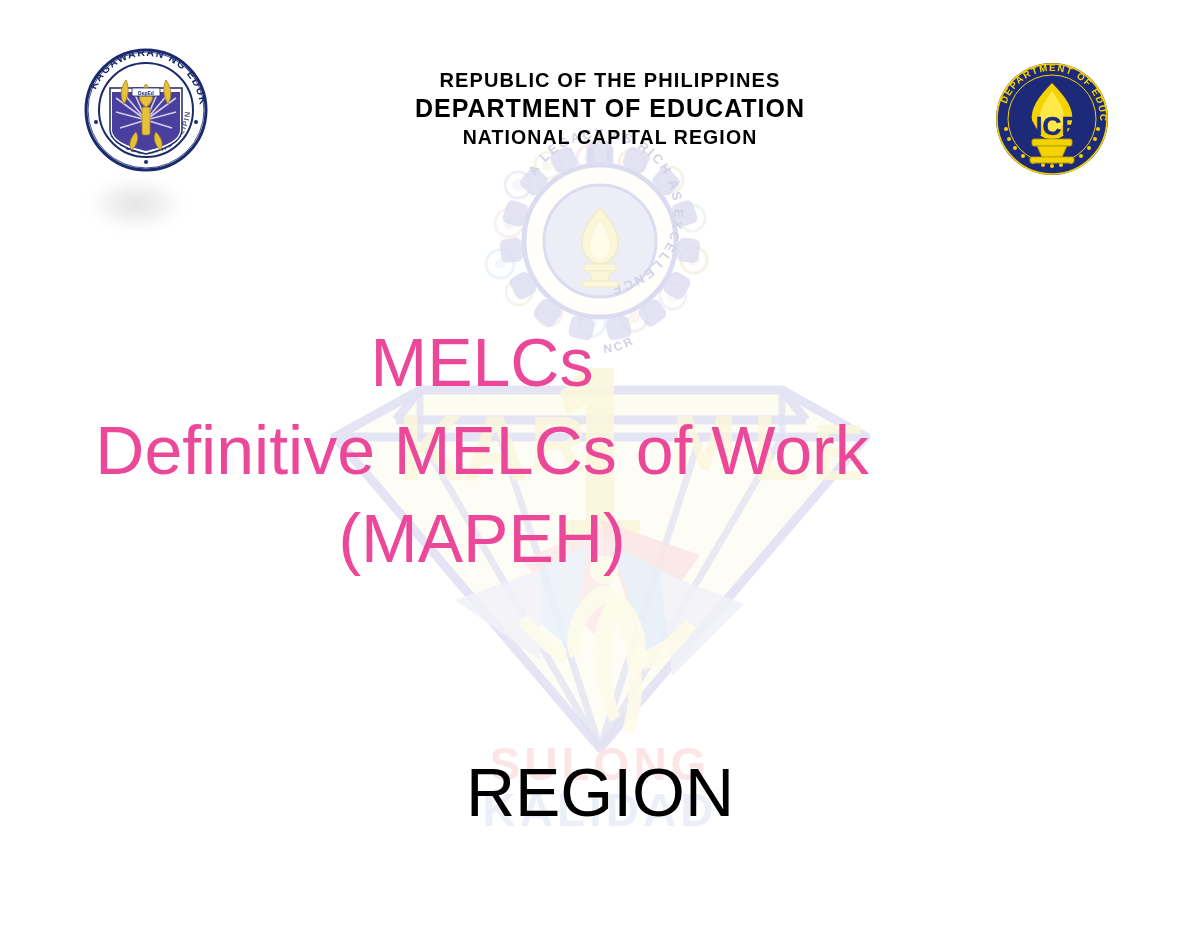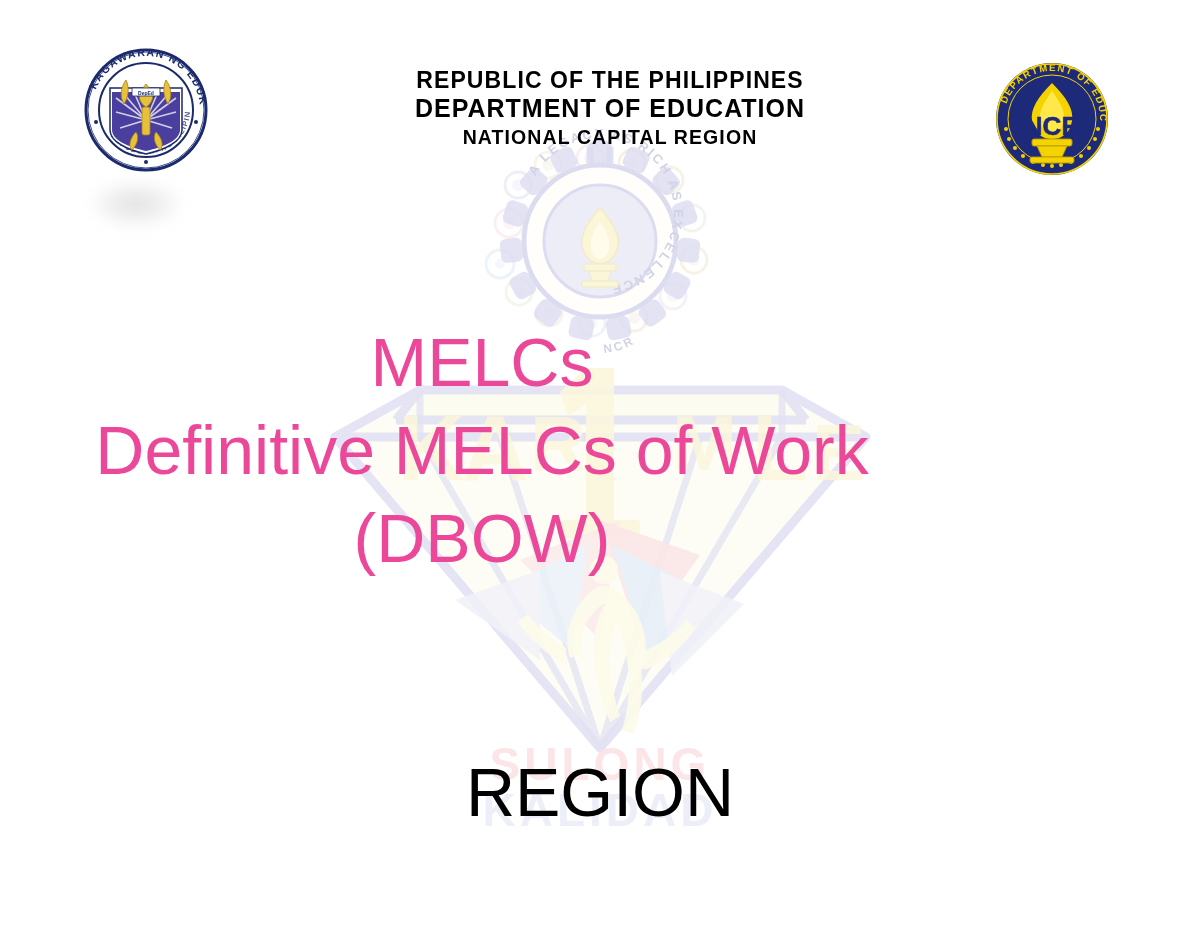--- a/index.html
+++ b/index.html
@@ -55,21 +55,21 @@
     width: 124px; height: 124px;
   }
   .header-text {
     position: absolute;
     left: 300px; top: 68px;
     width: 620px;
     text-align: center;
     color: #000000;
   }
   .hdr-line1 {
-    font-size: 23px;
+    font-size: 20px;
     font-weight: bold;
     letter-spacing: 1.1px;
     line-height: 24px;
     white-space: nowrap;
   }
   .hdr-line2 {
     font-size: 25px;
     font-weight: bold;
     letter-spacing: 1.0px;
     line-height: 32px;
@@ -404,18 +404,18 @@
     <div class="header-text">
       <div class="hdr-line1">REPUBLIC OF THE PHILIPPINES</div>
       <div class="hdr-line2">DEPARTMENT OF EDUCATION</div>
       <div class="hdr-line3">NATIONAL CAPITAL REGION</div>
     </div>
   </div>
 
   <div class="title-block">
     <div class="title-line">MELCs</div>
     <div class="title-line">Definitive MELCs of Work</div>
-    <div class="title-line">(DBOW)</div>
+    <div class="title-line">(MAPEH)</div>
   </div>
 
   <div class="subject-line">REGION</div>
 
 </div>
 
 </body></html>

